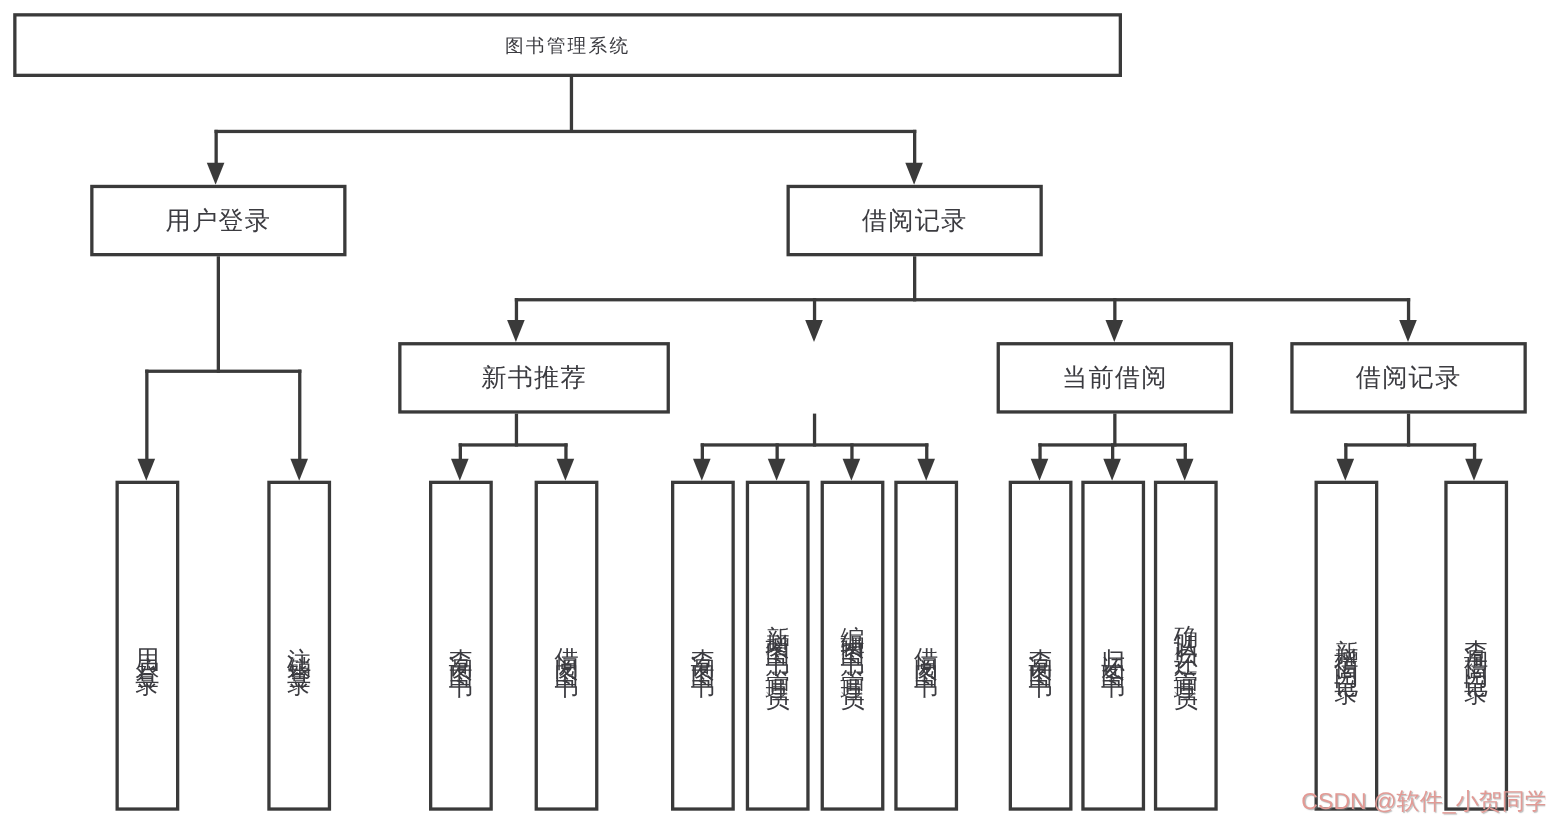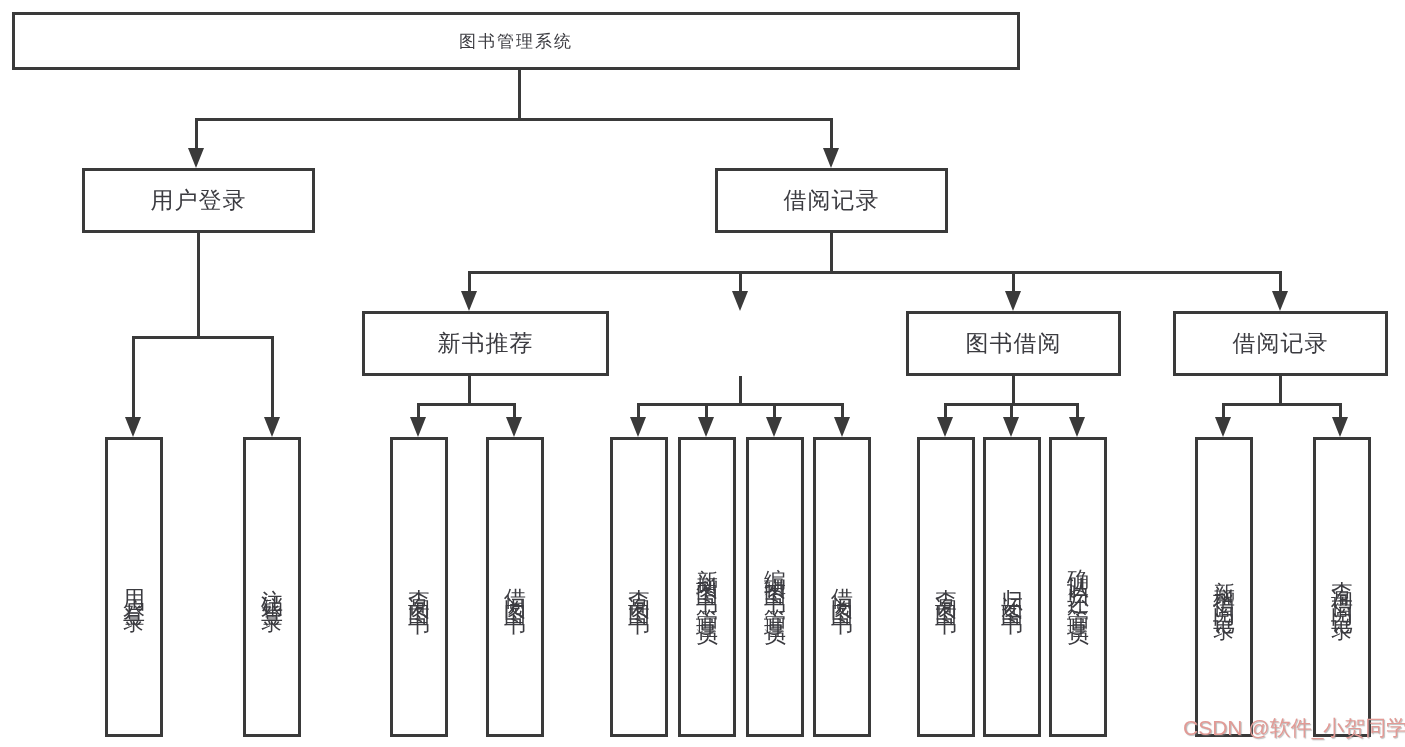--- a/index.html
+++ b/index.html
@@ -89,21 +89,21 @@
   <div class="arrowhead" style="left:732px;top:291px;"></div>
   <div class="vline" style="left:1012px;top:271px;height:21px;"></div>
   <div class="arrowhead" style="left:1005px;top:291px;"></div>
   <div class="vline" style="left:1279px;top:271px;height:21px;"></div>
   <div class="arrowhead" style="left:1272px;top:291px;"></div>
 
   <div class="box hnode" style="left:362px;top:311px;width:247px;height:65px;">
     <span>新书推荐</span>
   </div>
   <div class="box hnode" style="left:906px;top:311px;width:215px;height:65px;">
-    <span>图书借阅</span>
+    <span>当前借阅</span>
   </div>
   <div class="box hnode" style="left:1173px;top:311px;width:215px;height:65px;">
     <span>借阅记录</span>
   </div>
 
   <div class="vline" style="left:468px;top:376px;height:30px;"></div>
   <div class="hline" style="left:417px;top:403px;width:99px;"></div>
   <div class="vline" style="left:417px;top:403px;height:16px;"></div>
   <div class="arrowhead" style="left:410px;top:417px;"></div>
   <div class="vline" style="left:513px;top:403px;height:16px;"></div>

